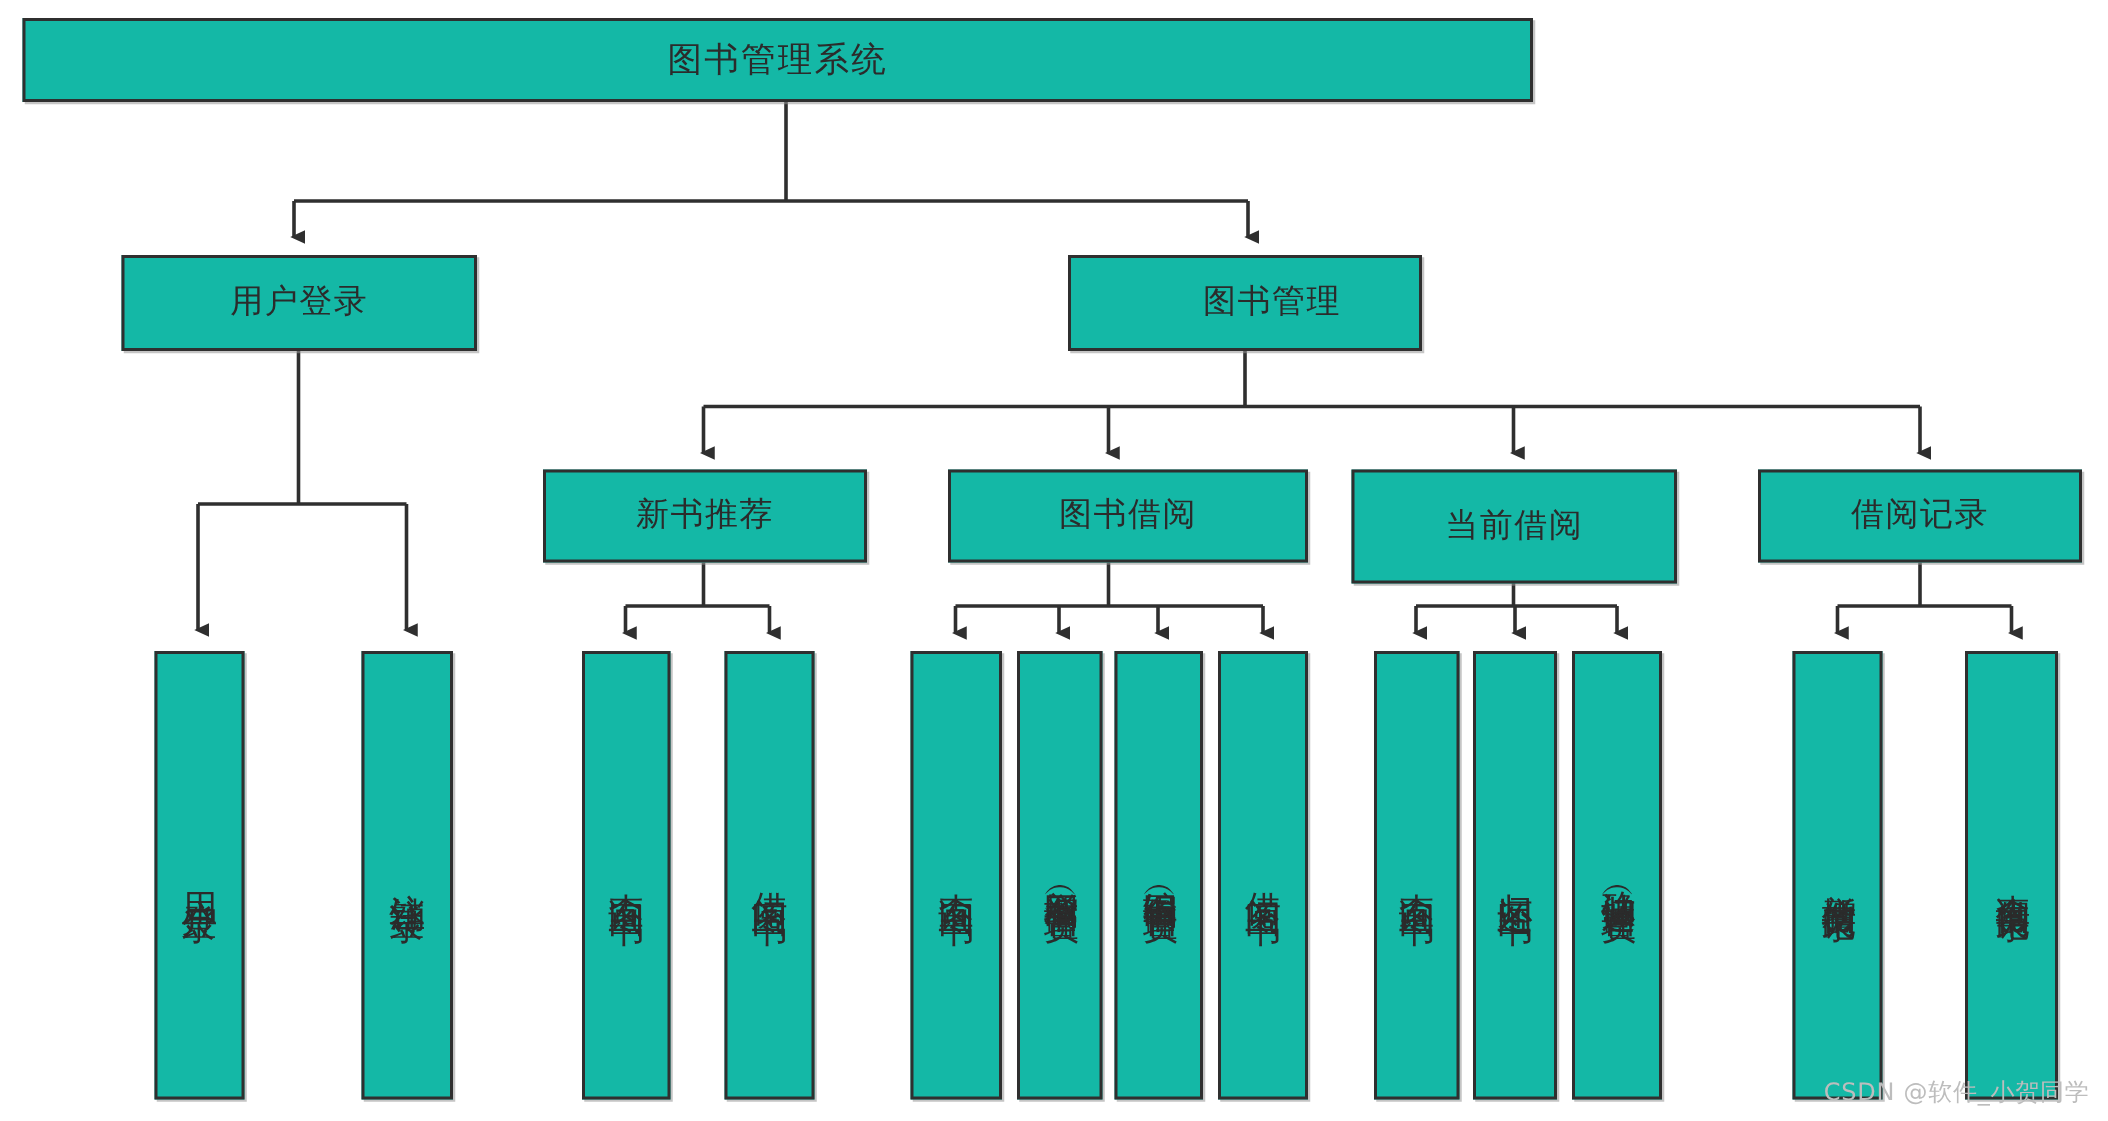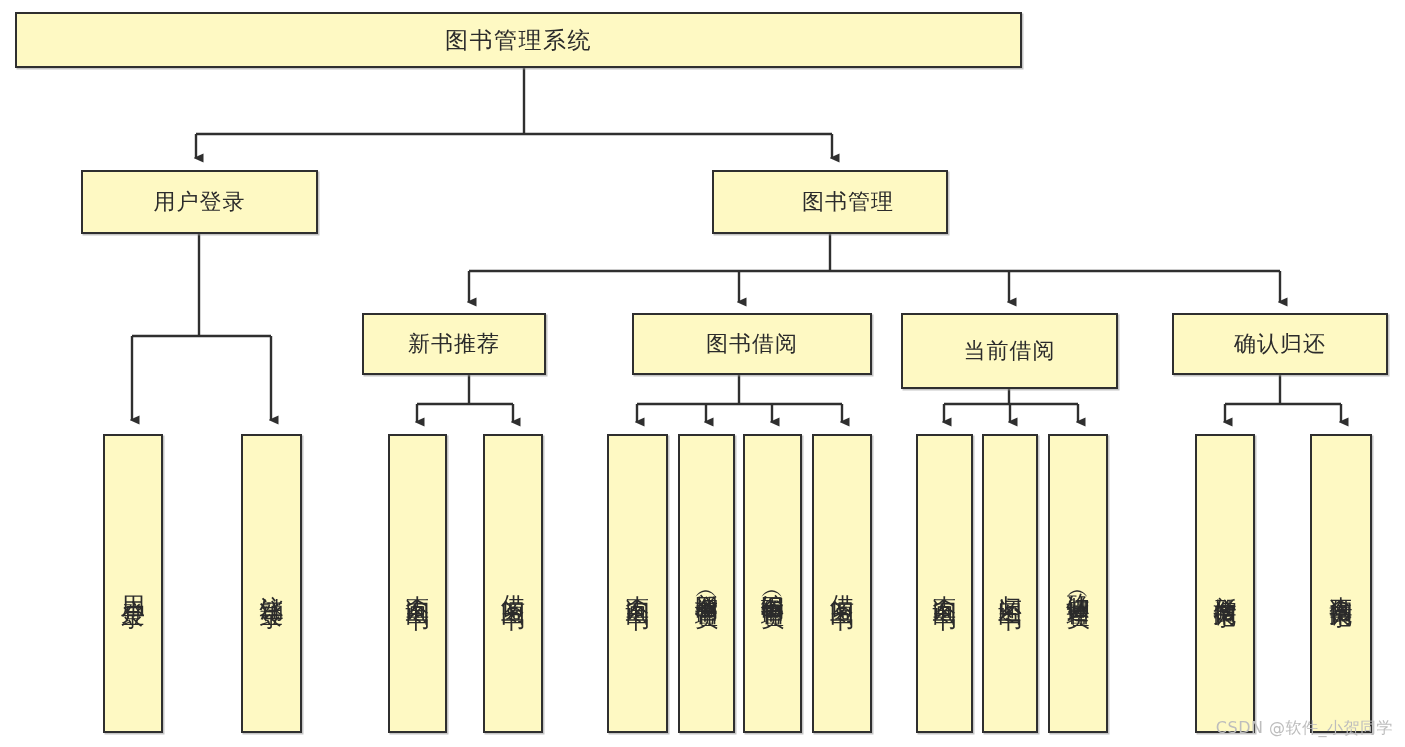--- a/index.html
+++ b/index.html
@@ -21,21 +21,21 @@
     position: absolute;
     left: 0;
     top: 0;
     width: 1405px;
     height: 747px;
     pointer-events: none;
   }
   .node {
     position: absolute;
     box-sizing: border-box;
-    background: #fef9c3;
+    background: #14b8a6;
     border: 2px solid #2f2f2f;
     box-shadow: 1.5px 1.5px 0 rgba(150,150,150,0.55);
     display: flex;
     align-items: center;
     justify-content: center;
     color: #2b2b2b;
   }
   .node-label {
     display: block;
     text-align: center;
@@ -139,34 +139,34 @@
   </div>
 
   <div class="node horiz" style="left:81px; top:170px; width:237px; height:64px;">
     <span class="node-label">用户登录</span>
   </div>
 
   <div class="node horiz" style="left:712px; top:170px; width:236px; height:64px;padding-left:36px;">
     <span class="node-label">图书管理</span>
   </div>
 
-  <div class="node horiz" style="left:362px; top:313px; width:184px; height:62px;">
+  <div class="node horiz" style="left:362px; top:313px; width:216px; height:62px;">
     <span class="node-label">新书推荐</span>
   </div>
 
   <div class="node horiz" style="left:632px; top:313px; width:240px; height:62px;">
     <span class="node-label">图书借阅</span>
   </div>
 
   <div class="node horiz" style="left:901px; top:313px; width:217px; height:76px;">
     <span class="node-label">当前借阅</span>
   </div>
 
   <div class="node horiz" style="left:1172px; top:313px; width:216px; height:62px;">
-    <span class="node-label">确认归还</span>
+    <span class="node-label">借阅记录</span>
   </div>
 
   <div class="node vert" style="left:103px; top:434px; width:60px; height:299px;">
     <span class="node-label">用户登录</span>
   </div>
 
   <div class="node vert" style="left:241px; top:434px; width:61px; height:299px;">
     <span class="node-label">注销登录</span>
   </div>
 

